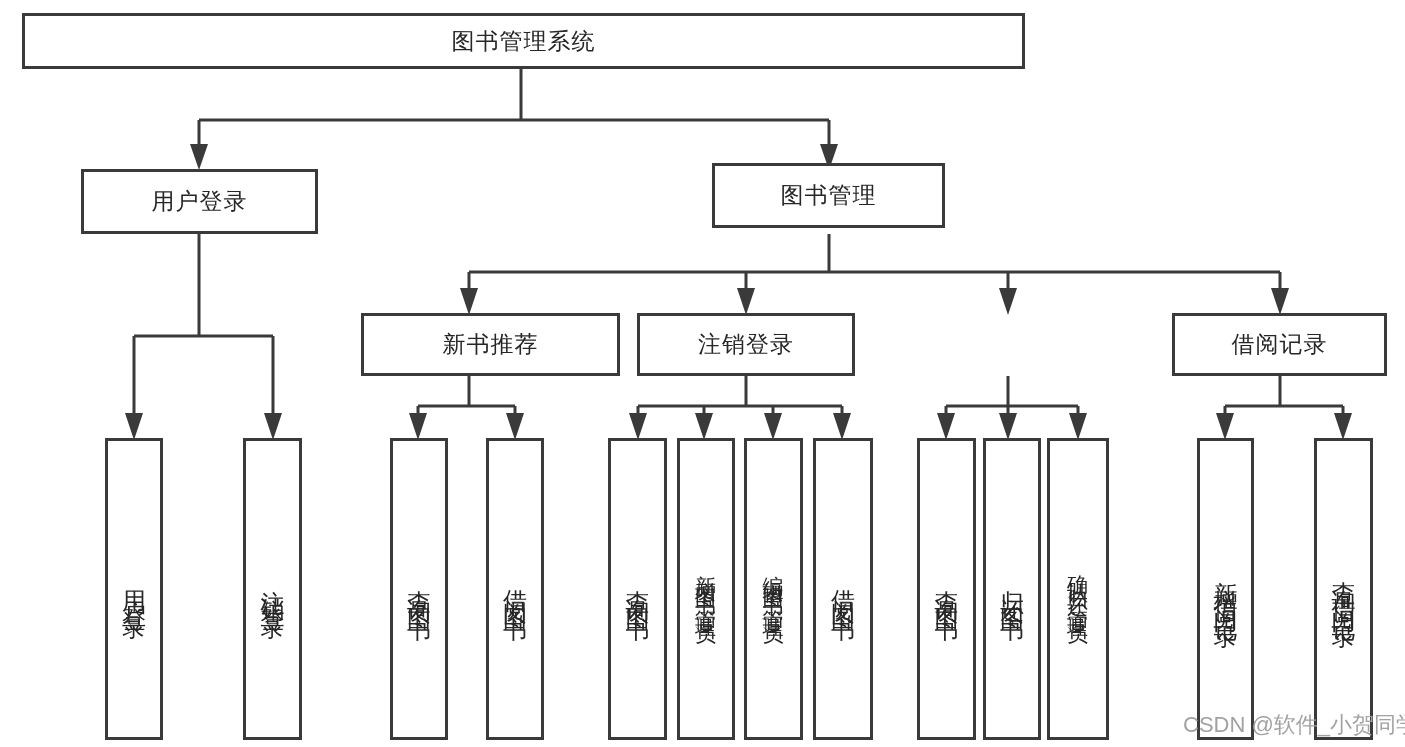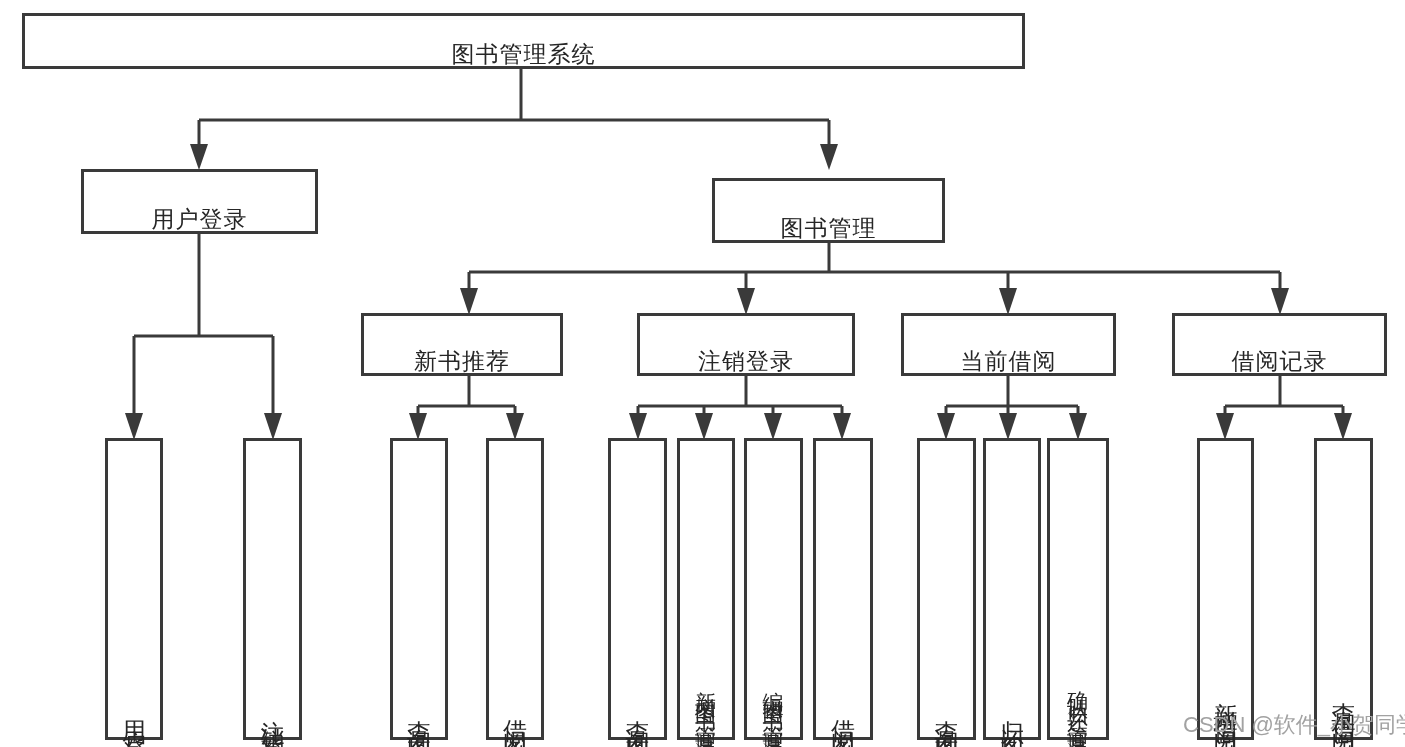--- a/index.html
+++ b/index.html
@@ -20,21 +20,21 @@
     left: 0;
     top: 0;
     z-index: 1;
   }
   .node {
     position: absolute;
     box-sizing: border-box;
     border: 3px solid #3a3a3a;
     background: #ffffff;
     display: flex;
-    align-items: flex-end;
+    align-items: center;
     justify-content: center;
     z-index: 2;
   }
   .node.h .lbl {
     font-size: 23px;
     color: #262626;
     letter-spacing: 1px;
     white-space: nowrap;
     line-height: 1;
   }
@@ -108,32 +108,29 @@
     </g>
   </svg>
 
   <div class="node h" style="left:22px;top:13px;width:1003px;height:56px">
     <span class="lbl">图书管理系统</span>
   </div>
 
   <div class="node h" style="left:81px;top:169px;width:237px;height:65px">
     <span class="lbl">用户登录</span>
   </div>
-  <div class="node h" style="left:712px;top:178px;width:233px;height:65px">
+  <div class="node h" style="left:712px;top:163px;width:233px;height:65px">
     <span class="lbl">图书管理</span>
   </div>
 
-  <div class="node h" style="left:361px;top:313px;width:202px;height:63px">
+  <div class="node h" style="left:361px;top:313px;width:259px;height:63px">
     <span class="lbl">新书推荐</span>
   </div>
   <div class="node h" style="left:637px;top:313px;width:218px;height:63px">
     <span class="lbl">注销登录</span>
-  </div>
-  <div class="node h" style="left:901px;top:313px;width:215px;height:63px">
-    <span class="lbl">当前借阅</span>
   </div>
   <div class="node h" style="left:1172px;top:313px;width:215px;height:63px">
     <span class="lbl">借阅记录</span>
   </div>
 
   <div class="node v" style="left:105px;top:438px;width:58px;height:302px">
     <span class="lbl">用户登录</span>
   </div>
   <div class="node v" style="left:243px;top:438px;width:59px;height:302px">
     <span class="lbl">注销登录</span>

